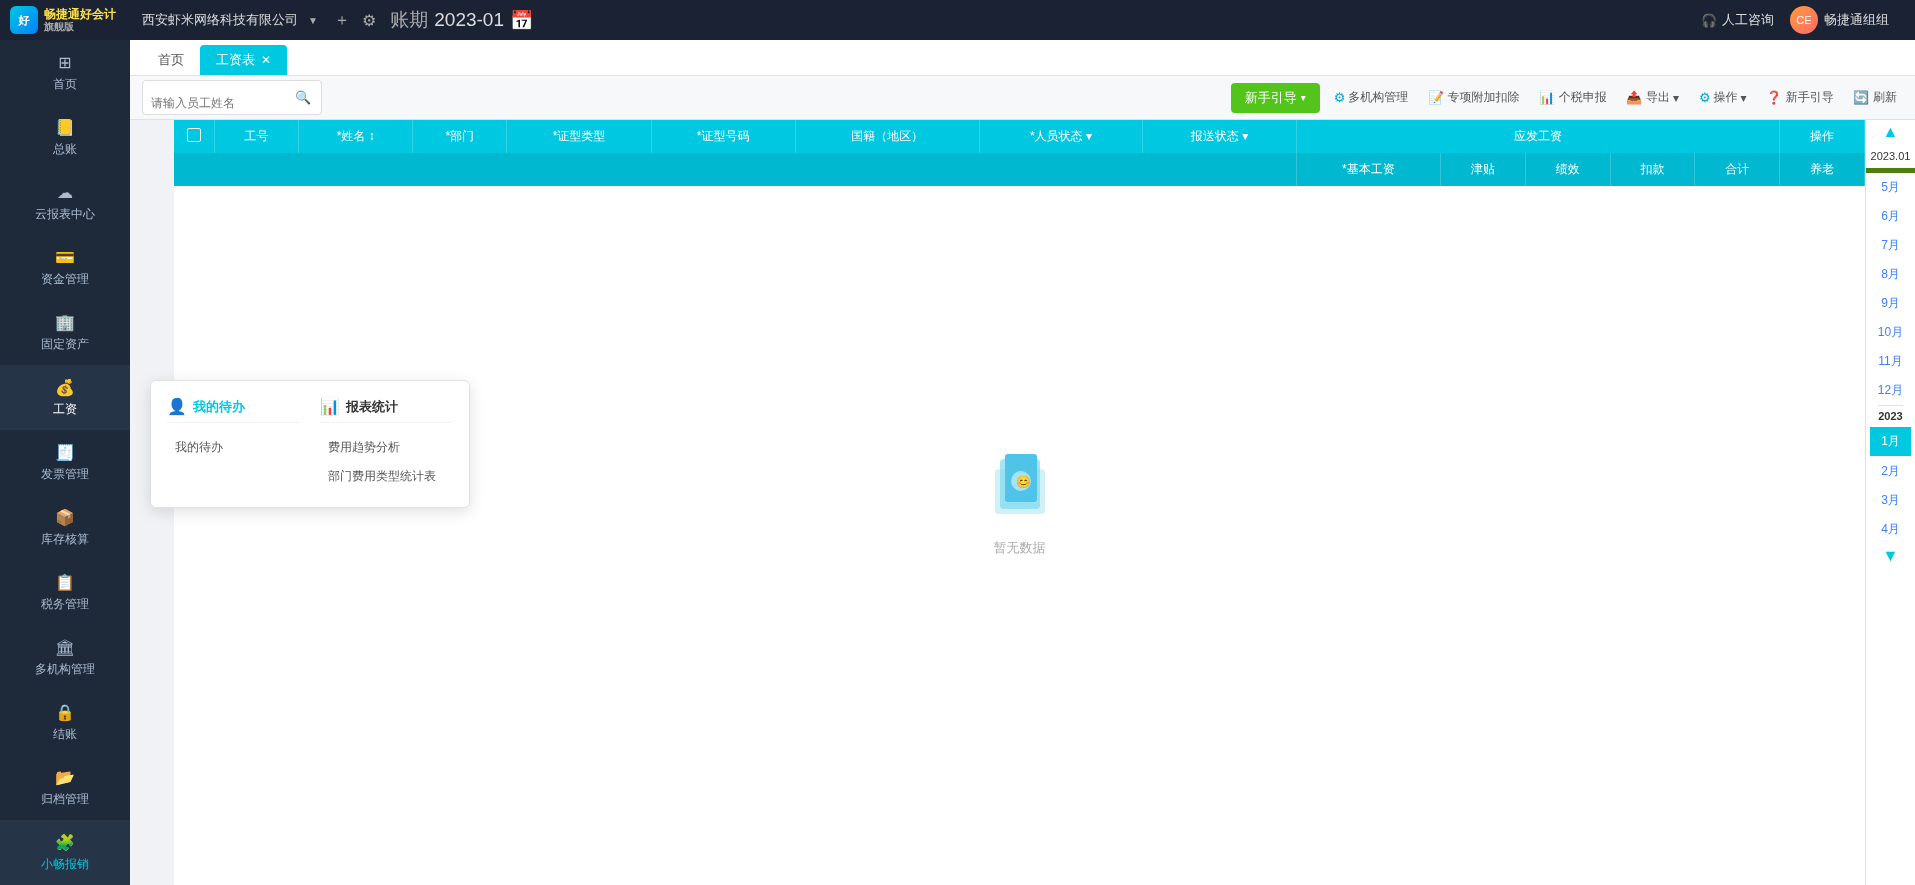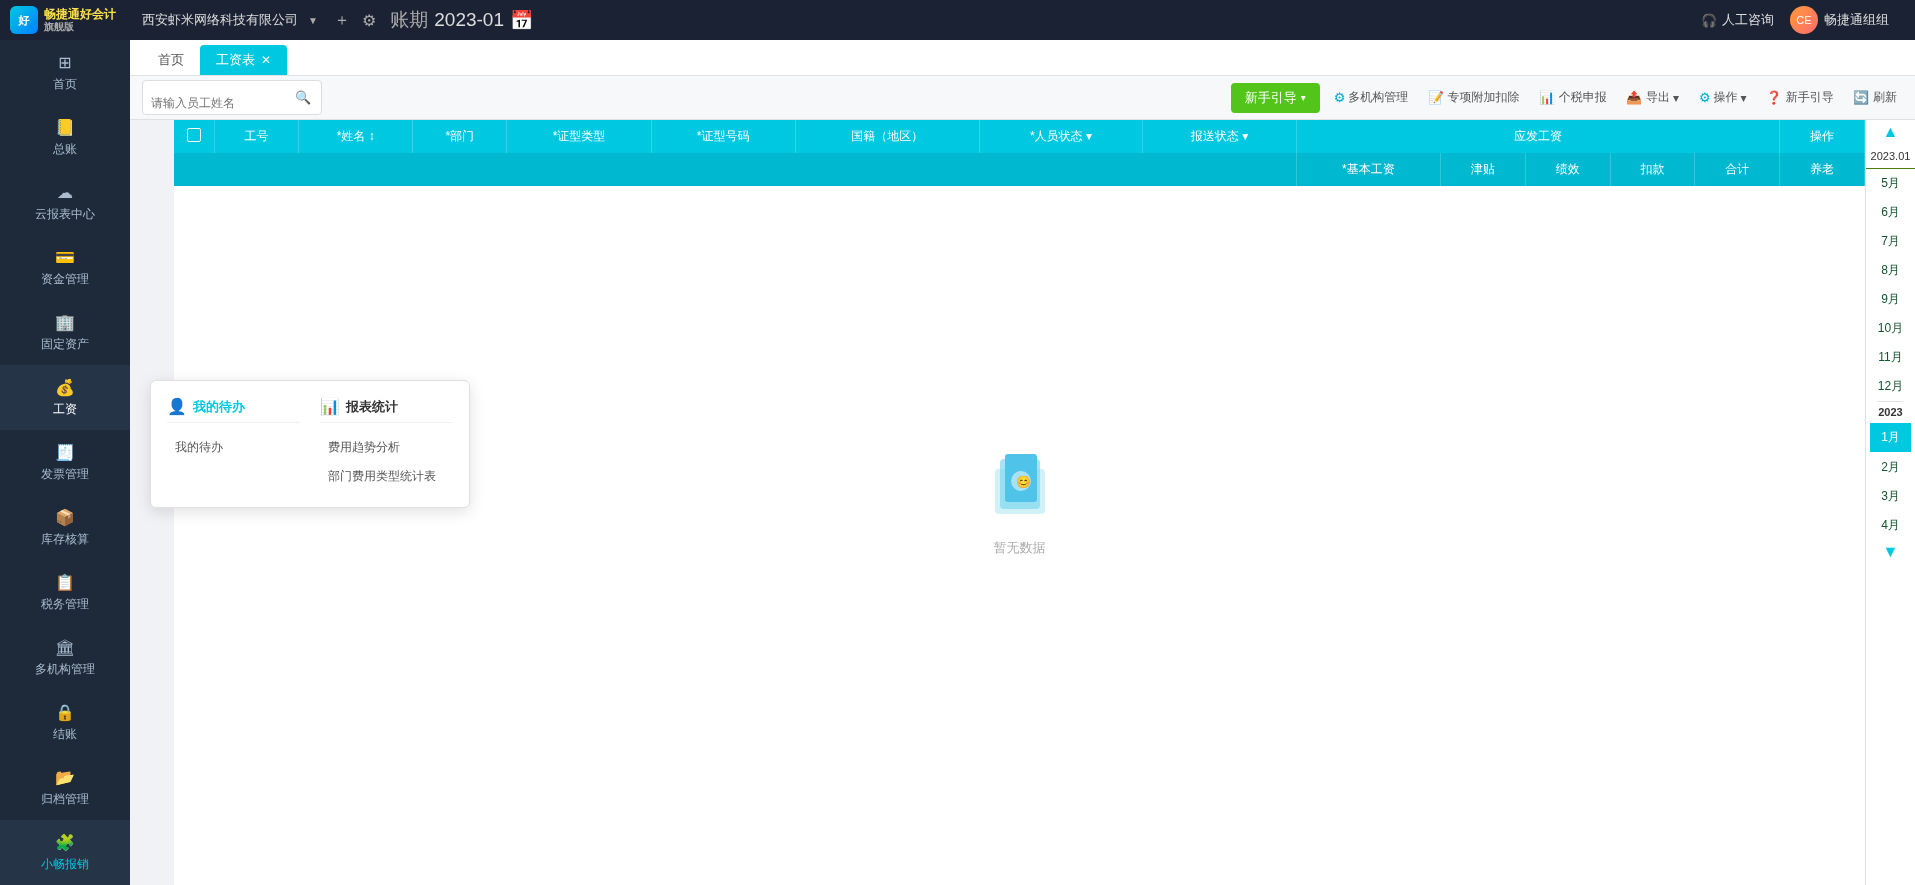--- a/index.html
+++ b/index.html
@@ -229,27 +229,27 @@
       border-left: 1px solid #e0e0e0;
       display: flex; flex-direction: column;
       align-items: center;
       overflow: hidden;
       flex-shrink: 0;
     }
     .month-panel-header {
       font-size: 11px; color: #333;
       padding: 6px 0;
       text-align: center;
-      border-bottom: 1px solid #4d7c0f;
+      border-bottom: 5px solid #4d7c0f;
       width: 100%;
     }
     .month-item {
       padding: 6px 4px;
       font-size: 12px;
-      color: #14532d;
+      color: #3b82f6;
       cursor: pointer;
       text-align: center;
       width: 100%;
     }
     .month-item.active {
       background: #00c8e0;
       color: #fff;
       border-radius: 0;
       margin: 1px 4px;
       width: calc(100% - 8px);

